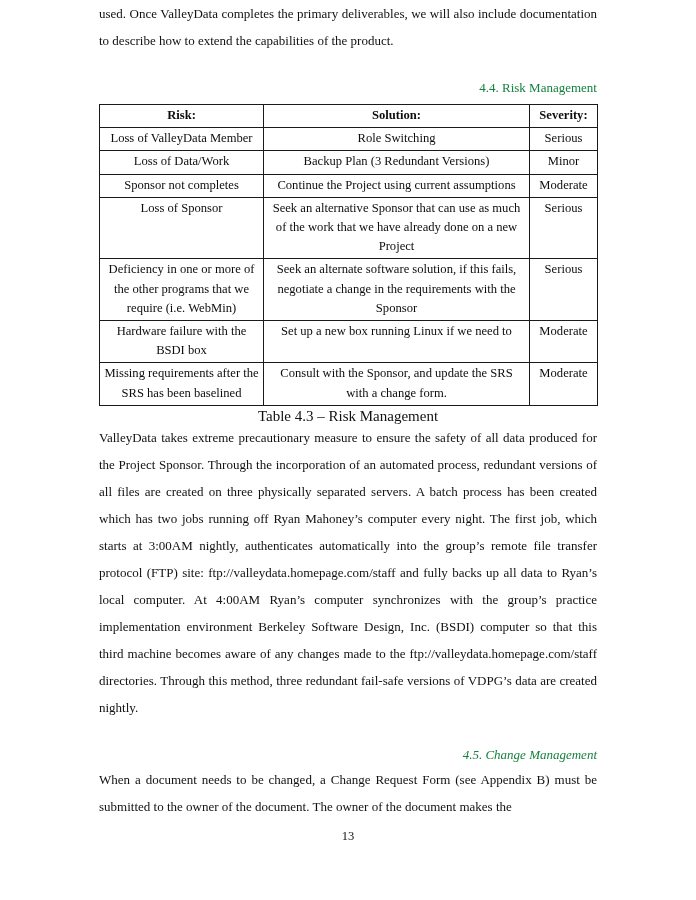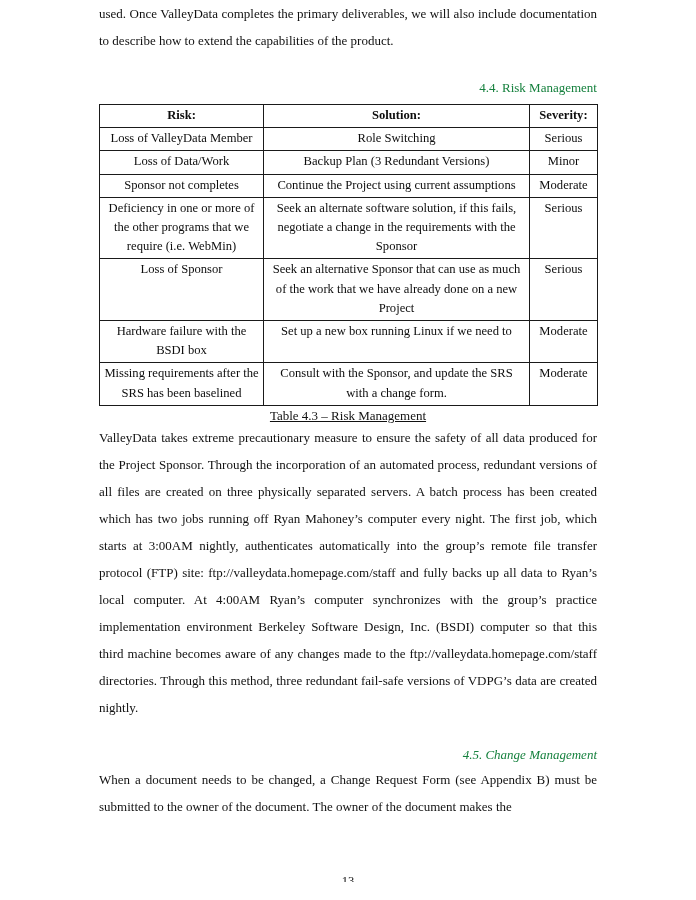--- a/index.html
+++ b/index.html
@@ -63,34 +63,33 @@
   }
   table.risk th {
     font-weight: bold;
   }
   col.c-risk { width: 164px; }
   col.c-sol  { width: 266px; }
   col.c-sev  { width: 68px; }
 
   .table-caption {
     margin: 2px 0 0 0;
-    font-size: 13px;
+    font-size: 15px;
     text-align: center;
     line-height: 16px;
     color: #111111;
-    text-decoration: underline;
   }
 
   .par-after-table { margin-top: 24px; }
   .par-4-5 { margin-top: 0px; }
 
   .page-number {
     position: absolute;
     left: 0;
-    top: 874px;
+    top: 829px;
     width: 696px;
     text-align: center;
     font-size: 12.6px;
     font-family: "Liberation Serif", "DejaVu Serif", serif;
     color: #111111;
   }
 </style>
 </head>
 <body>
 
@@ -124,27 +123,27 @@
           <td>Loss of Data/Work</td>
           <td>Backup Plan (3 Redundant Versions)</td>
           <td>Minor</td>
         </tr>
         <tr>
           <td>Sponsor not completes</td>
           <td>Continue the Project using current assumptions</td>
           <td>Moderate</td>
         </tr>
         <tr>
-          <td>Deficiency in one or more of the other programs that we require (i.e. WebMin)</td>
-          <td>Seek an alternate software solution, if this fails, negotiate a change in the requirements with the Sponsor</td>
+          <td>Loss of Sponsor</td>
+          <td>Seek an alternative Sponsor that can use as much of the work that we have already done on a new Project</td>
           <td>Serious</td>
         </tr>
         <tr>
-          <td>Loss of Sponsor</td>
-          <td>Seek an alternative Sponsor that can use as much of the work that we have already done on a new Project</td>
+          <td>Deficiency in one or more of the other programs that we require (i.e. WebMin)</td>
+          <td>Seek an alternate software solution, if this fails, negotiate a change in the requirements with the Sponsor</td>
           <td>Serious</td>
         </tr>
         <tr>
           <td>Hardware failure with the BSDI box</td>
           <td>Set up a new box running Linux if we need to</td>
           <td>Moderate</td>
         </tr>
         <tr>
           <td>Missing requirements after the SRS has been baselined</td>
           <td>Consult with the Sponsor, and update the SRS with a change form.</td>

